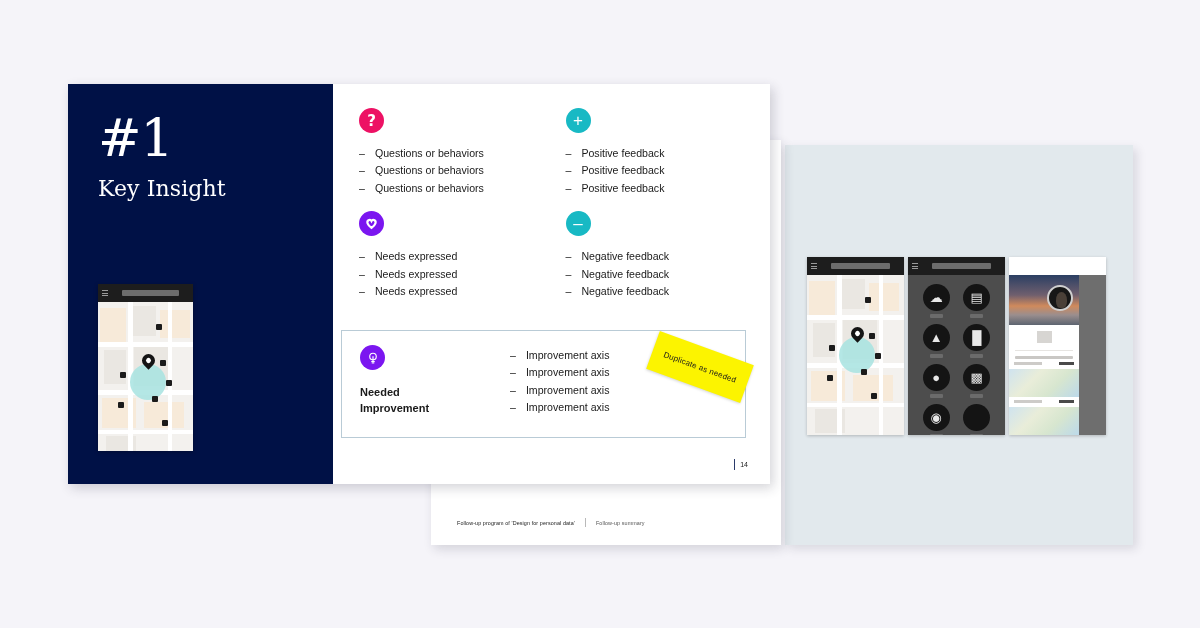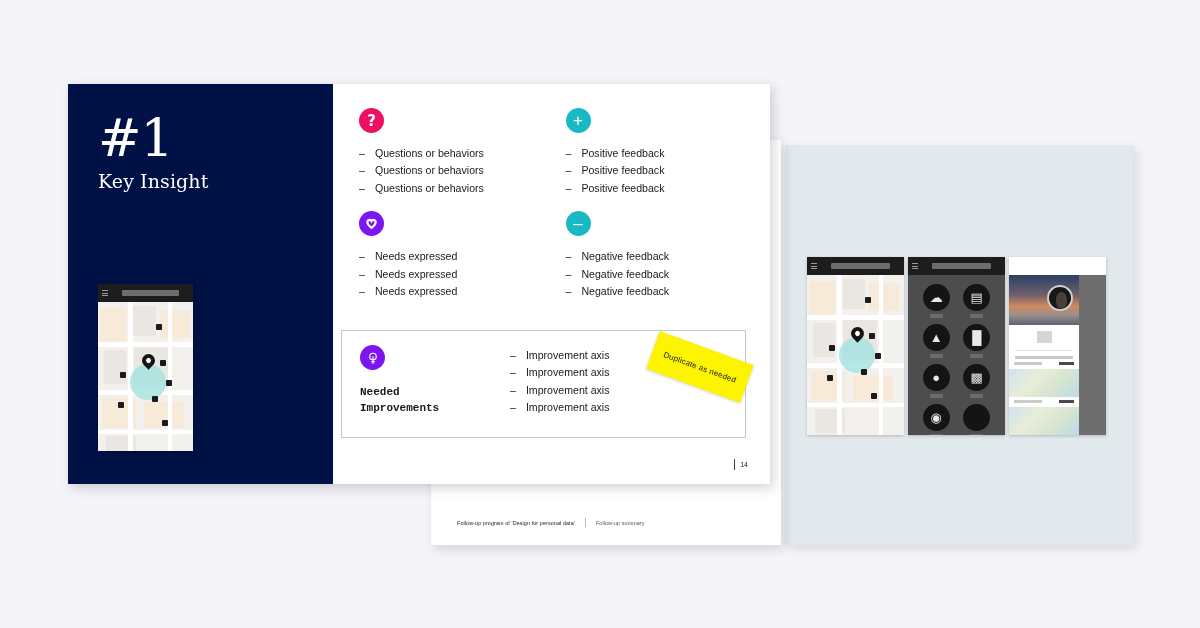--- a/index.html
+++ b/index.html
@@ -191,23 +191,23 @@
   }
   .hash {
     font-family: "DejaVu Serif", serif;
     font-size: 52px;
     line-height: 1;
     font-weight: 400;
     letter-spacing: -1px;
   }
   .key-insight {
     font-family: "DejaVu Serif", serif;
-    font-size: 19px;
+    font-size: 22px;
     font-weight: 400;
-    margin-top: 6px;
+    margin-top: 12px;
     letter-spacing: .1px;
   }
   .lead {
     font-size: 10.2px;
     line-height: 14.6px;
     margin-top: 9px;
     max-width: 192px;
     letter-spacing: .05px;
   }
   .thumb {
@@ -255,21 +255,21 @@
   
   .improve-box {
     position:absolute;
     left: 8px; right: 24px; top: 246px;
     height: 108px;
     border: 1px solid #b9cbd6;
     background:#fff;
     padding: 14px 18px;
     display:flex;
   }
-  .improve-left { width: 150px; font-family: Liberation Mono, monospace; }
+  .improve-left { width: 150px; }
   .improve-title {
     font-size: 11px;
     font-weight: 700;
     color:#1a1a1a;
     line-height: 16px;
     margin-top: 14px;
   }
   .improve-right { flex:1; padding-top:2px; }
 
   .sticky {
@@ -544,21 +544,21 @@
         <div class="quad-icon bulb">
           <svg width="14" height="14" viewBox="0 0 24 24" fill="none" stroke="#fff" stroke-width="2">
             <circle cx="12" cy="9.5" r="5.6"></circle>
             <line x1="12" y1="9" x2="12" y2="16.5"></line>
             <line x1="9" y1="18" x2="15" y2="18"></line>
             <line x1="9.8" y1="20.4" x2="14.2" y2="20.4"></line>
           </svg>
         </div>
         <div class="improve-title">
           <div>Needed</div>
-          <div>Improvements</div>
+          <div>Improvement</div>
         </div>
       </div>
       <div class="improve-right">
         <ul class="dashlist">
           <li>
               <span class="dash">–</span>
               <span>Improvement axis</span>
             </li>
           <li>
               <span class="dash">–</span>

